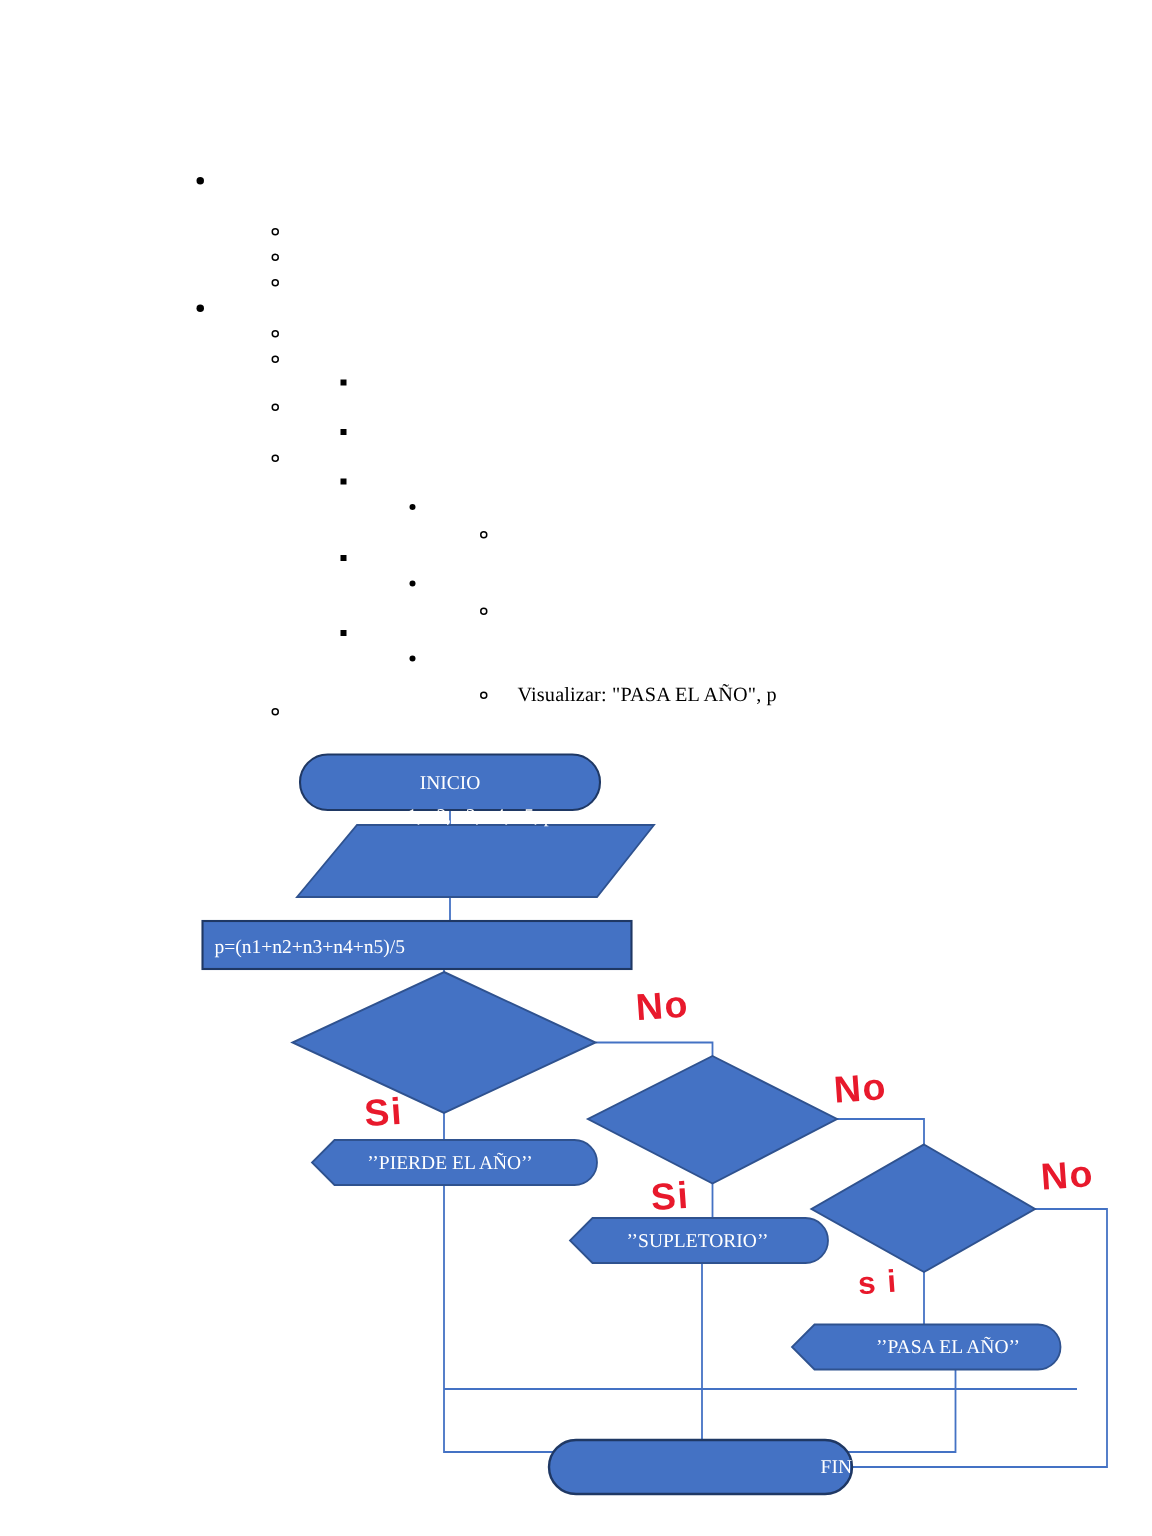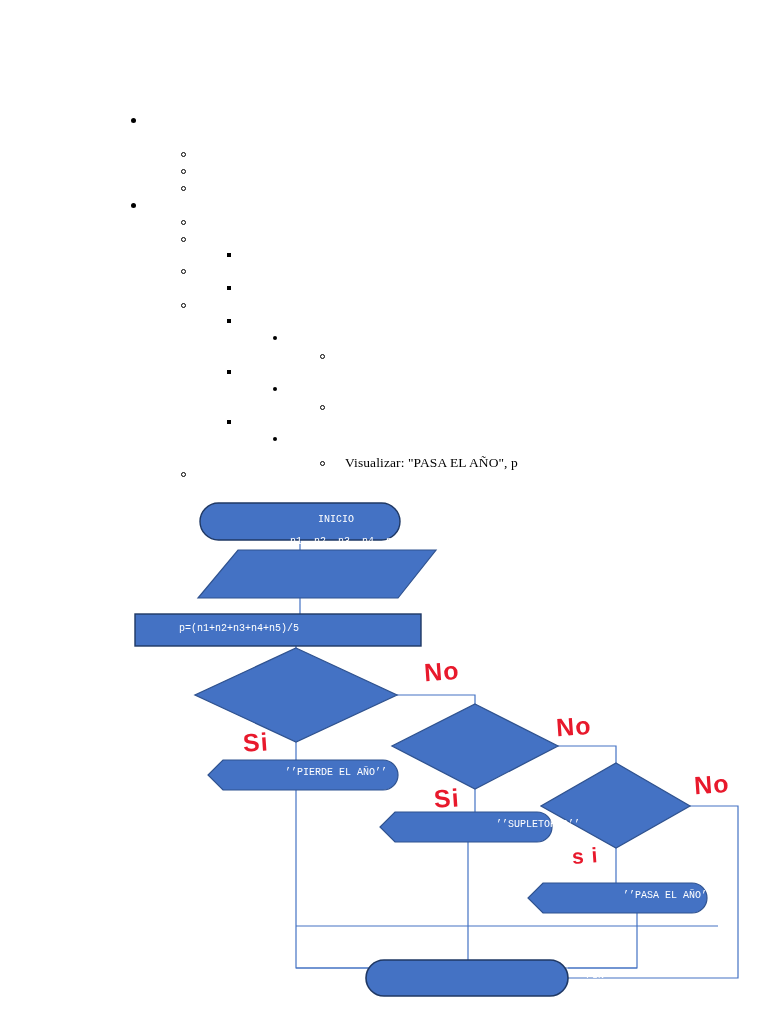--- a/index.html
+++ b/index.html
@@ -67,25 +67,24 @@
   #flow {
     position: absolute;
     left: 0;
     top: 0;
     width: 768px;
     height: 1024px;
   }
   .node-label {
     position: absolute;
     color: #ffffff;
-    font-family: Liberation Mono, monospace;
-    font-size: 10px;
+    font-family: Liberation Serif, serif;
+    font-size: 13px;
     white-space: nowrap;
     pointer-events: none;
-    padding-left: 36px;
   }
   .node-label.center {
     text-align: center;
   }
   .ann {
     position: absolute;
     color: #E8192C;
     font-family: "Liberation Sans", sans-serif;
     font-size: 25px;
     font-weight: 700;
@@ -220,21 +219,21 @@
   </svg>
 
   <div class="node-label center" style="left:200px; top:514px; width:200px;">INICIO</div>
 
   <div class="node-label center" style="left:198px; top:536px; width:238px;">n1, n2, n3, n4, n5, p</div>
 
   <div class="node-label" style="left:143px; top:623px;">p=(n1+n2+n3+n4+n5)/5</div>
 
   <div class="node-label center" style="left:212px; top:767px; width:176px;">’’PIERDE EL AÑO’’</div>
 
-  <div class="node-label center" style="left:386px; top:819px; width:158px;text-align:right;">’’SUPLETORIO’’</div>
+  <div class="node-label center" style="left:386px; top:819px; width:158px;">’’SUPLETORIO’’</div>
 
   <div class="node-label center" style="left:550px; top:890px; width:164px;">’’PASA EL AÑO’’</div>
 
   <div class="node-label center" style="left:366px; top:970px; width:202px;text-align:right;">FIN</div>
 
   <div class="ann" style="left:424px; top:657px;">No</div>
   <div class="ann" style="left:243px; top:728px;">Si</div>
   <div class="ann" style="left:556px; top:712px;">No</div>
   <div class="ann" style="left:434px; top:784px;">Si</div>
   <div class="ann" style="left:694px; top:770px;">No</div>

